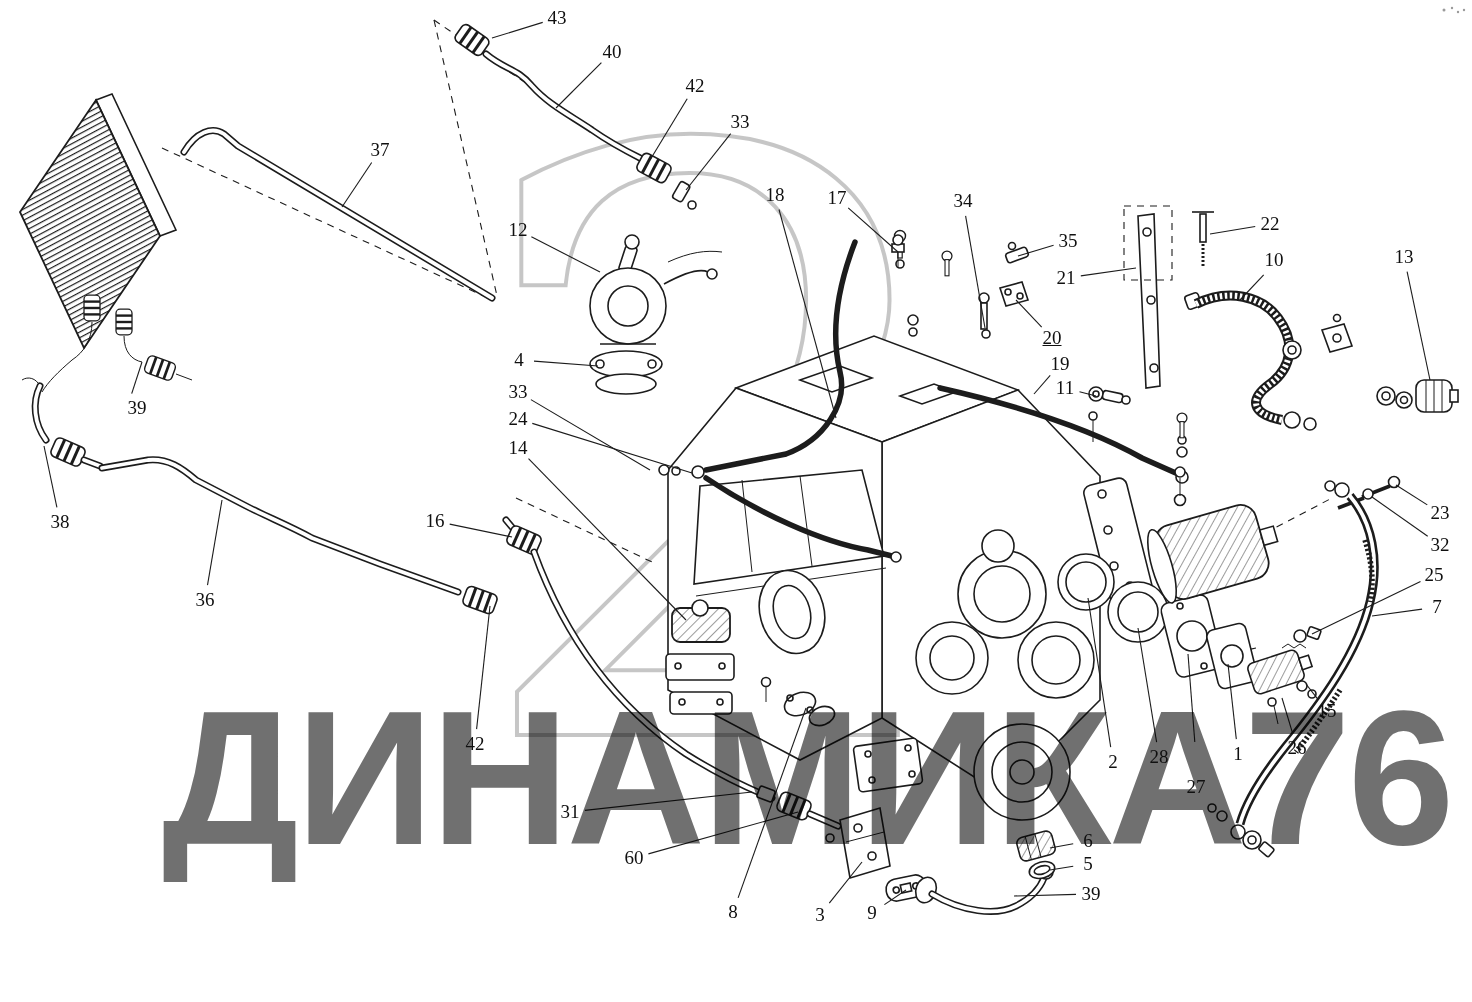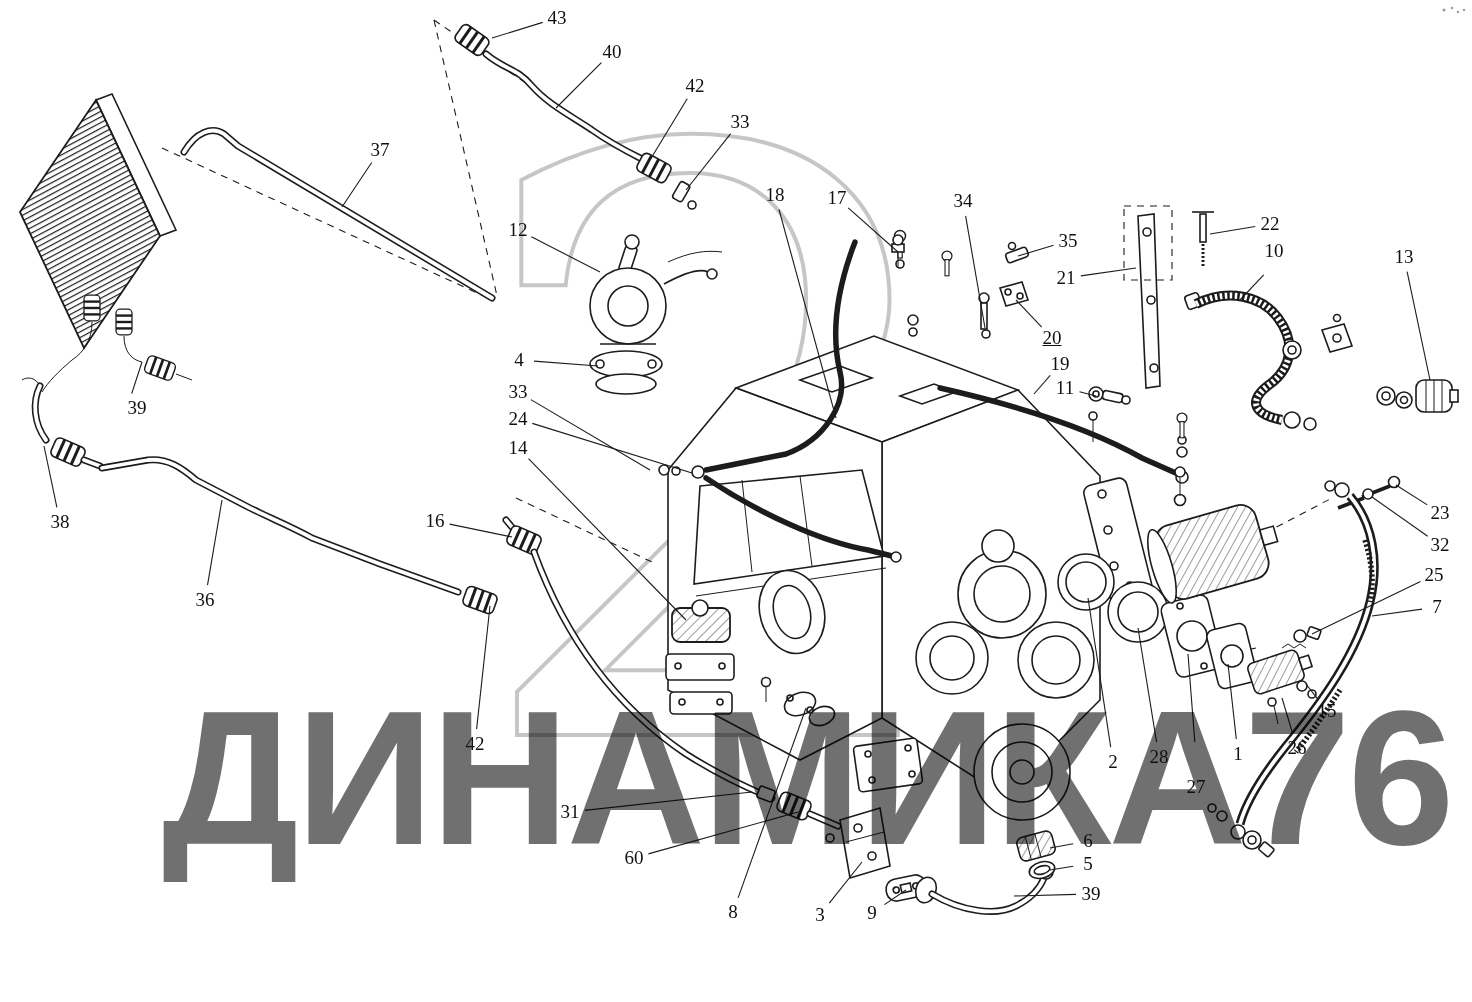--- a/index.html
+++ b/index.html
@@ -402,21 +402,21 @@
       <div class="callout" style="left: 695px; top: 86px;">42</div>
       <div class="callout" style="left: 740px; top: 122px;">33</div>
       <div class="callout" style="left: 380px; top: 150px;">37</div>
       <div class="callout" style="left: 518px; top: 230px;">12</div>
       <div class="callout" style="left: 775px; top: 195px;">18</div>
       <div class="callout" style="left: 837px; top: 198px;">17</div>
       <div class="callout" style="left: 963px; top: 201px;">34</div>
       <div class="callout" style="left: 1068px; top: 241px;">35</div>
       <div class="callout" style="left: 1270px; top: 224px;">22</div>
       <div class="callout" style="left: 1066px; top: 278px;">21</div>
-      <div class="callout" style="left: 1274px; top: 251px;">10</div>
+      <div class="callout" style="left: 1274px; top: 260px;">10</div>
       <div class="callout" style="left: 1404px; top: 257px;">13</div>
       <div class="callout" style="left: 1052px; top: 338px; text-decoration: underline;">20</div>
       <div class="callout" style="left: 1060px; top: 364px;">19</div>
       <div class="callout" style="left: 1065px; top: 388px;">11</div>
       <div class="callout" style="left: 519px; top: 360px;">4</div>
       <div class="callout" style="left: 518px; top: 392px;">33</div>
       <div class="callout" style="left: 518px; top: 419px;">24</div>
       <div class="callout" style="left: 518px; top: 448px;">14</div>
       <div class="callout" style="left: 129px; top: 408px; margin-left: 8px;">39</div>
       <div class="callout" style="left: 435px; top: 521px;">16</div>

